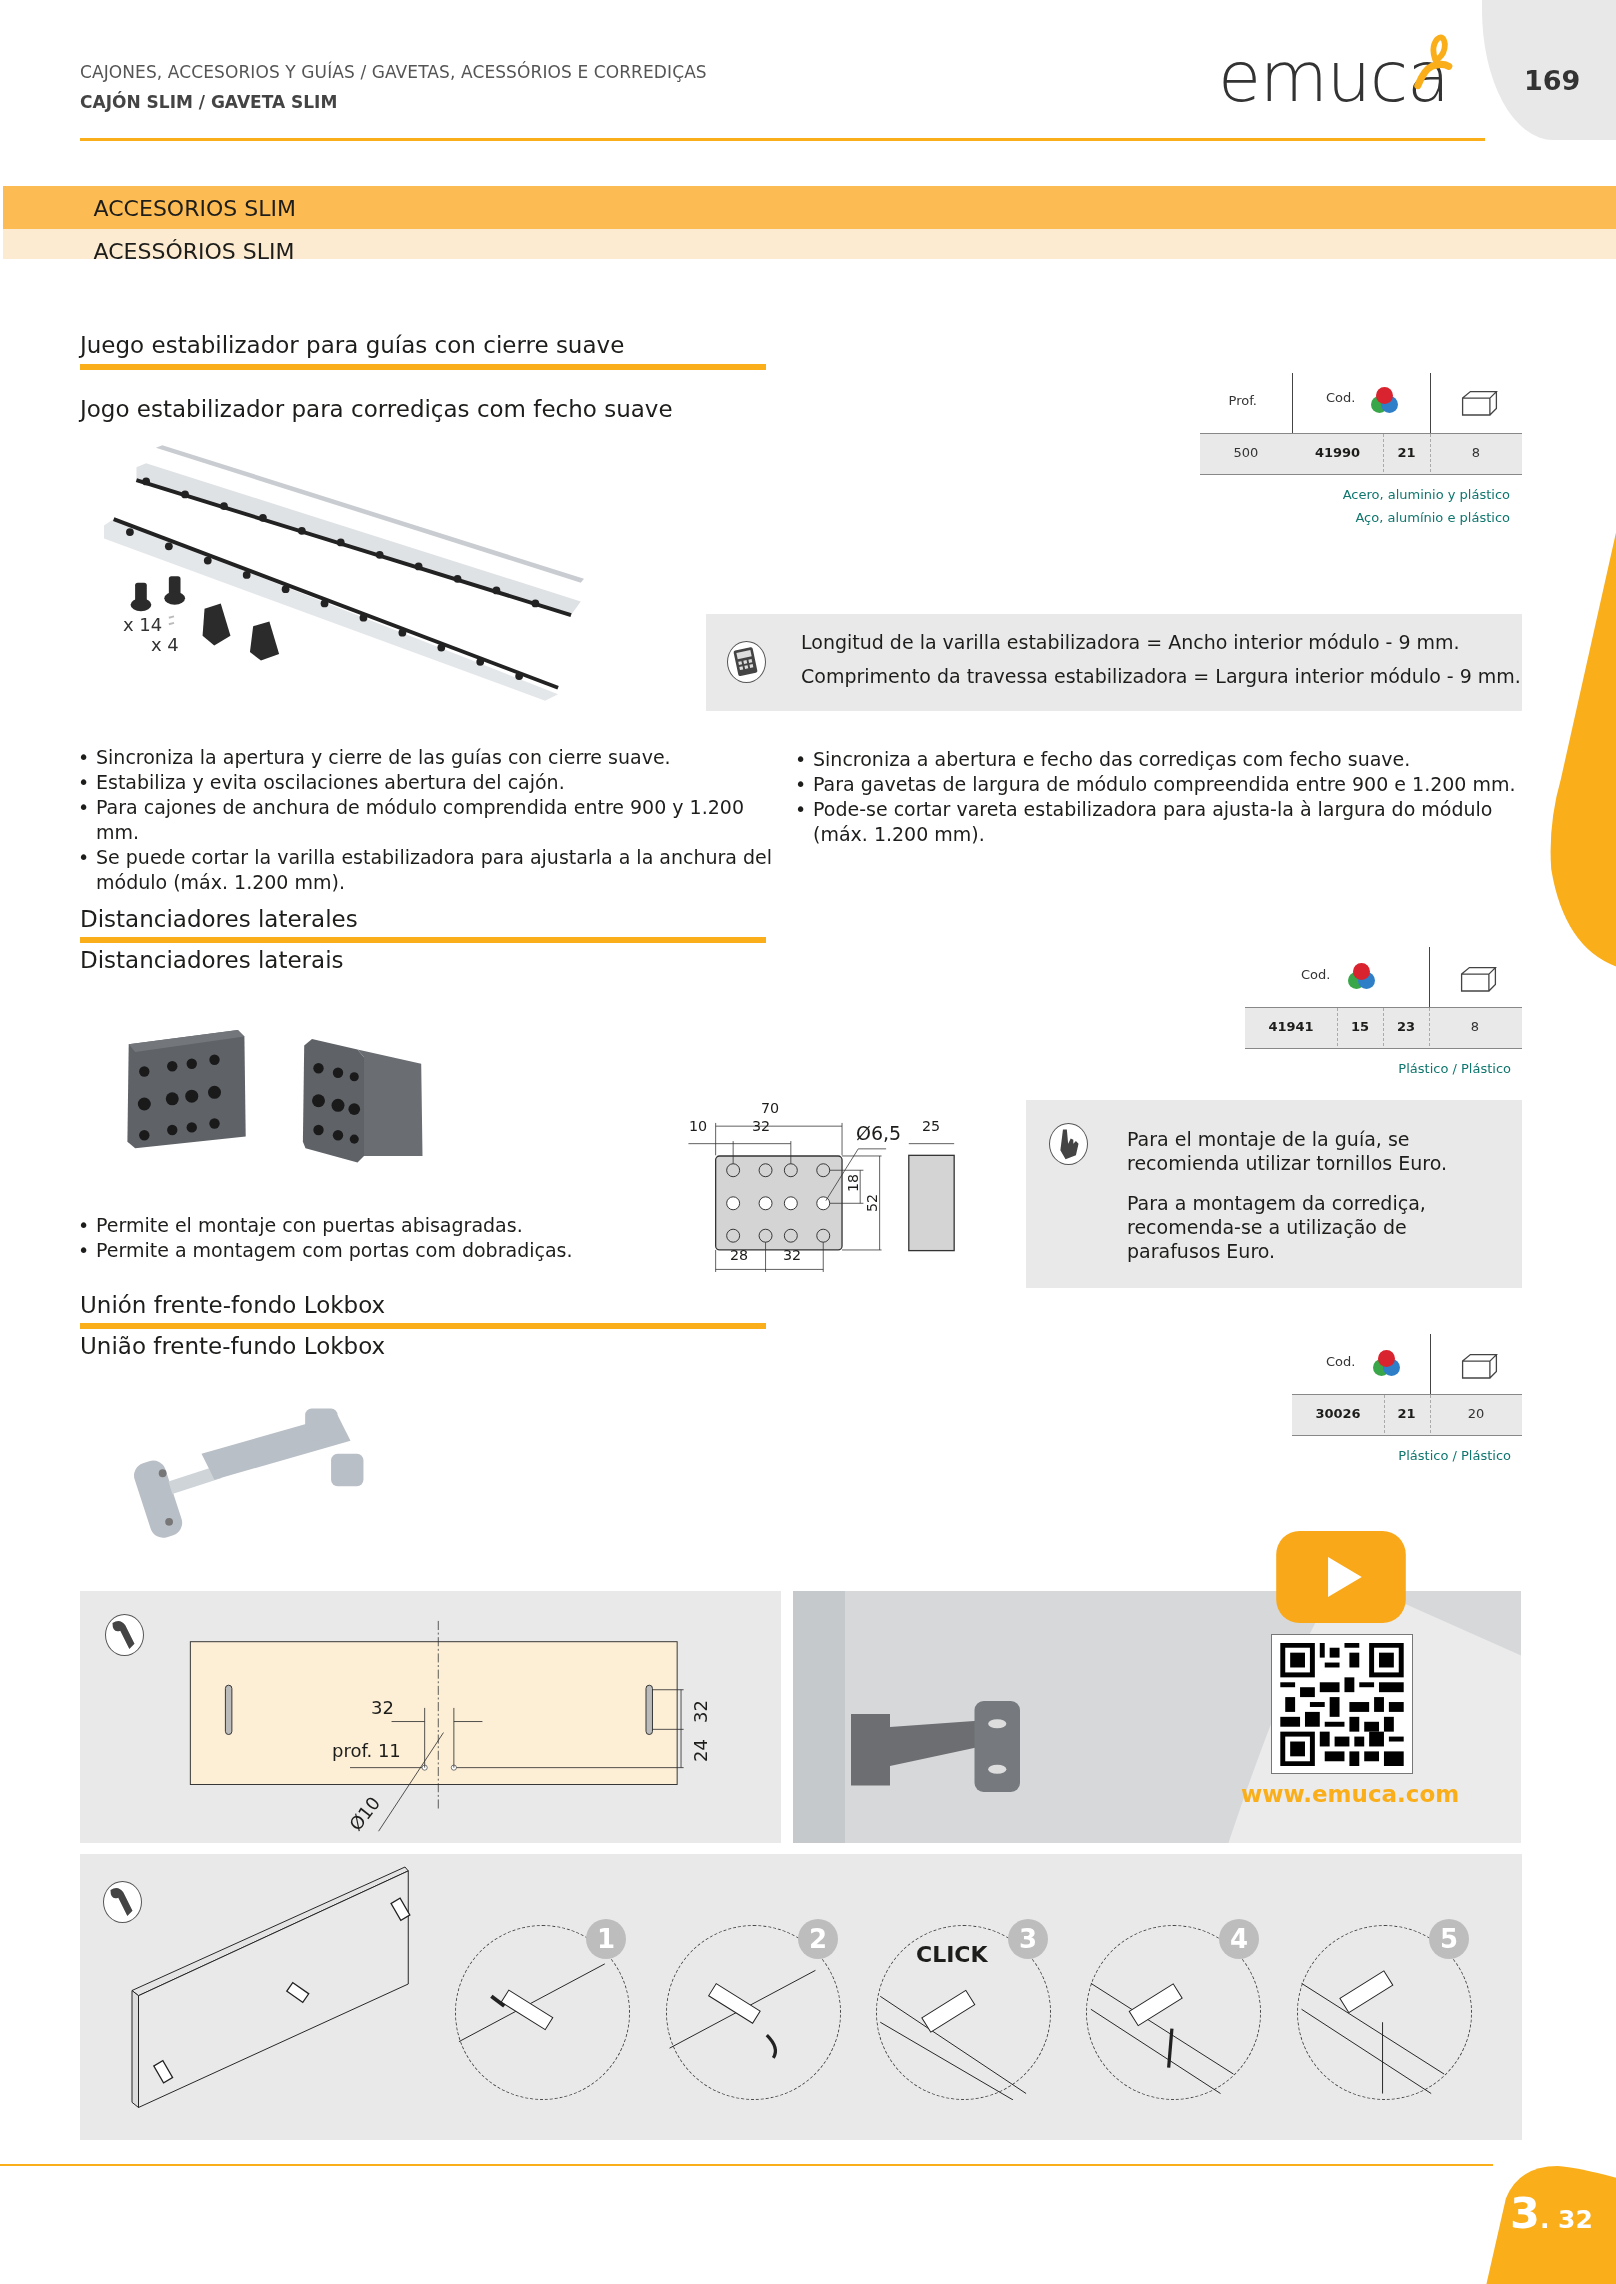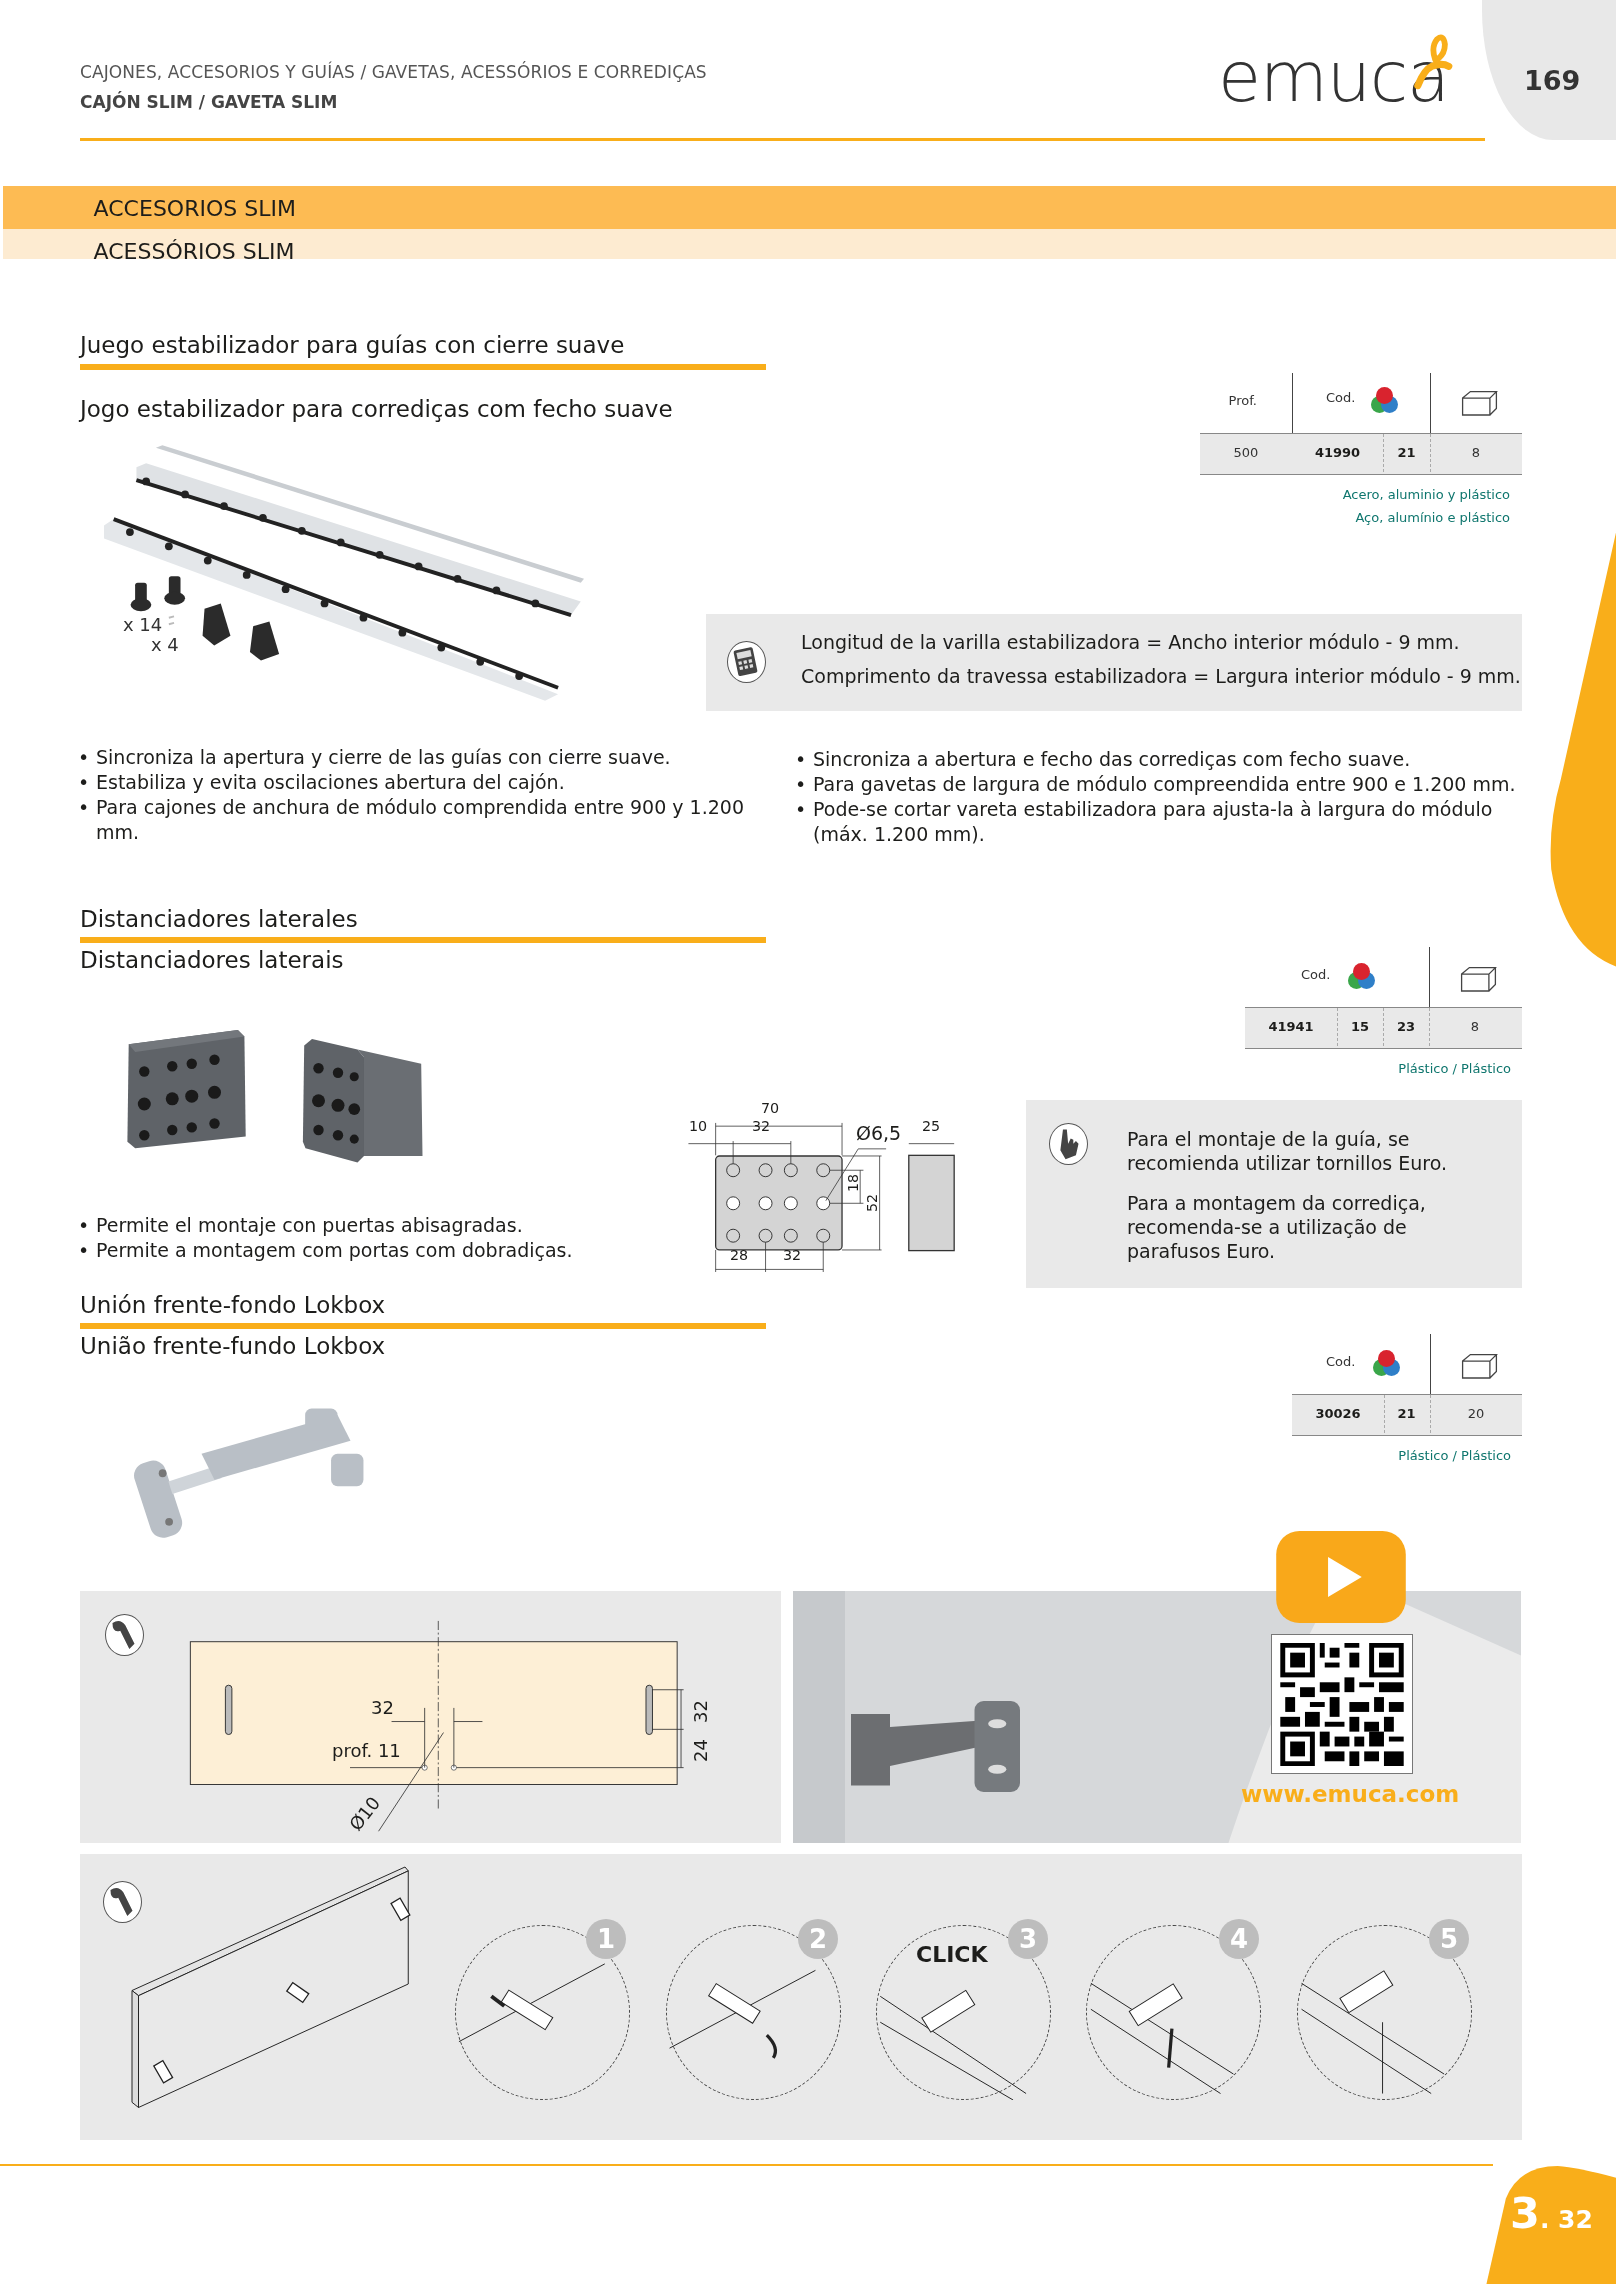--- a/index.html
+++ b/index.html
@@ -184,20 +184,21 @@
       </svg>
   </div>
   <div class="info-text" style="left:95px;top:15.6px;">Longitud de la varilla estabilizadora = Ancho interior módulo - 9 mm.</div>
   <div class="info-text" style="left:95px;top:50px;">Comprimento da travessa estabilizadora = Largura interior módulo - 9 mm.</div>
 </div>
 
 <ul class="bullets" style="left:78px;top:745px;width:714px;">
   <li>Sincroniza la apertura y cierre de las guías con cierre suave.</li>
   <li>Estabiliza y evita oscilaciones abertura del cajón.</li>
   <li>Para cajones de anchura de módulo comprendida entre 900 y 1.200 mm.</li>
+  <li>Se puede cortar la varilla estabilizadora para ajustarla a la anchura del módulo (máx. 1.200 mm).</li>
 </ul>
 <ul class="bullets" style="left:795px;top:747px;width:727px;">
   <li>Sincroniza a abertura e fecho das corrediças com fecho suave.</li>
   <li>Para gavetas de largura de módulo compreendida entre 900 e 1.200 mm.</li>
   <li>Pode-se cortar  vareta estabilizadora para ajusta-la à largura do módulo (máx. 1.200 mm).</li>
 </ul>
 
 <div class="abs ptitle" style="left:80px;top:906px;">Distanciadores laterales</div>
 <div class="abs prule" style="left:80px;top:937px;width:686px;"></div>
 <div class="abs ptitle" style="left:80px;top:947px;">Distanciadores laterais</div>

